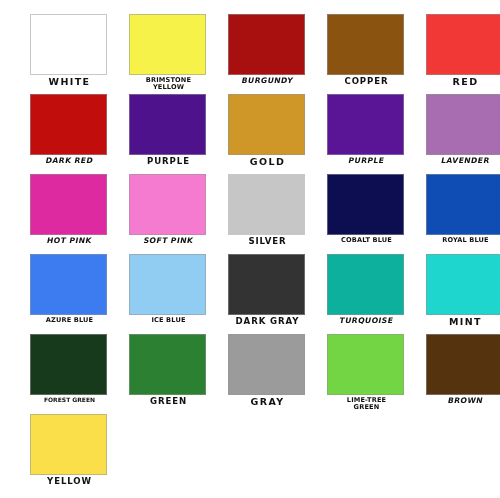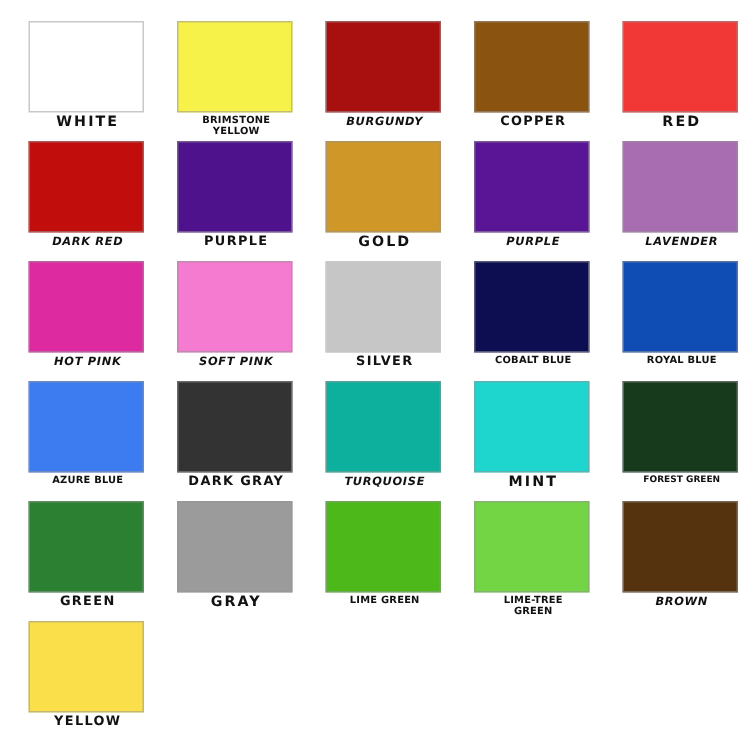--- a/index.html
+++ b/index.html
@@ -11,21 +11,21 @@
     height: 498px;
     background: #ffffff;
     font-family: "DejaVu Sans", "Liberation Sans", sans-serif;
     overflow: hidden;
   }
   #chart {
     position: relative;
     width: 500px;
     height: 498px;
     box-sizing: border-box;
-    padding: 14px 0 0 5px;
+    padding: 14px 0 0 16px;
   }
   .swatch-grid {
     display: grid;
     grid-template-columns: repeat(5, 99px);
     grid-template-rows: repeat(6, 80px);
     justify-content: start;
     padding-left: 14px;
     row-gap: 0px;
   }
   .cell {
@@ -133,20 +133,24 @@
       </div>
       <div class="cell">
         <div class="chip" title="ROYAL BLUE" style="background: rgb(15, 77, 181);"></div>
         <div class="label s-sm"><span class="l1">ROYAL BLUE</span></div>
       </div>
       <div class="cell">
         <div class="chip" title="AZURE BLUE" style="background: rgb(60, 123, 240);"></div>
         <div class="label s-sm"><span class="l1">AZURE BLUE</span></div>
       </div>
       <div class="cell">
+        <div class="chip" title="ICE BLUE" style="background: rgb(145, 205, 242);"></div>
+        <div class="label s-sm"><span class="l1">ICE BLUE</span></div>
+      </div>
+      <div class="cell">
         <div class="chip" title="DARK GRAY" style="background: rgb(51, 51, 51);"></div>
         <div class="label s-lg"><span class="l1">DARK GRAY</span></div>
       </div>
       <div class="cell">
         <div class="chip" title="TURQUOISE" style="background: rgb(13, 175, 157);"></div>
         <div class="label s-md"><span class="l1">TURQUOISE</span></div>
       </div>
       <div class="cell">
         <div class="chip" title="MINT" style="background: rgb(30, 214, 206);"></div>
         <div class="label s-xl"><span class="l1">MINT</span></div>
@@ -157,24 +161,20 @@
       </div>
       <div class="cell">
         <div class="chip" title="GREEN" style="background: rgb(43, 128, 49);"></div>
         <div class="label s-lg"><span class="l1">GREEN</span></div>
       </div>
       <div class="cell">
         <div class="chip" title="GRAY" style="background: rgb(155, 155, 155);"></div>
         <div class="label s-xl"><span class="l1">GRAY</span></div>
       </div>
       <div class="cell">
-        <div class="chip" title="LIME GREEN" style="background: rgb(76, 184, 26);"></div>
-        <div class="label s-sm"><span class="l1">LIME GREEN</span></div>
-      </div>
-      <div class="cell">
         <div class="chip" title="LIME-TREE GREEN" style="background: rgb(115, 212, 68);"></div>
         <div class="label s-sm"><span class="l1">LIME-TREE</span><span class="l2">GREEN</span></div>
       </div>
       <div class="cell">
         <div class="chip" title="BROWN" style="background: rgb(85, 51, 15);"></div>
         <div class="label s-md"><span class="l1">BROWN</span></div>
       </div>
       <div class="cell">
         <div class="chip" title="YELLOW" style="background: rgb(250, 223, 75);"></div>
         <div class="label s-lg"><span class="l1">YELLOW</span></div>

